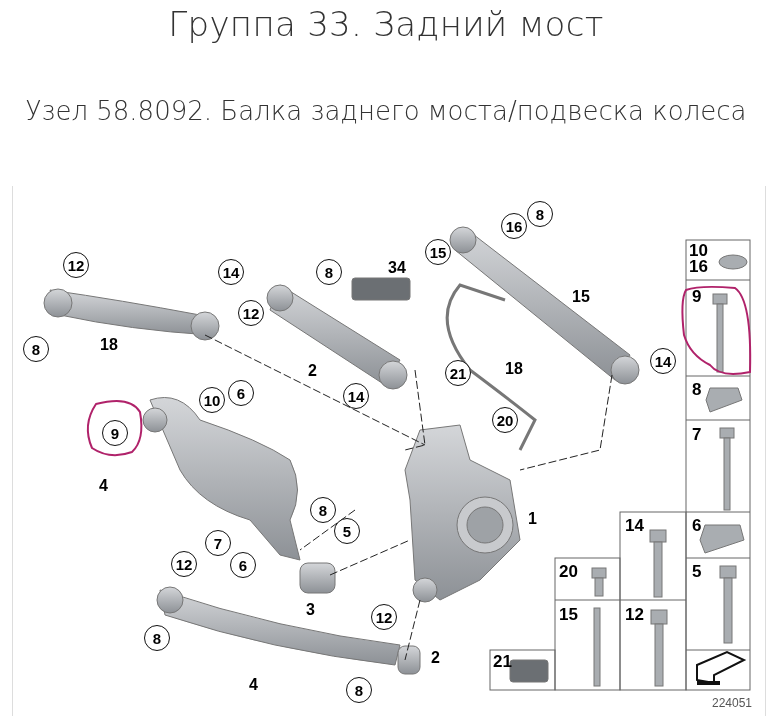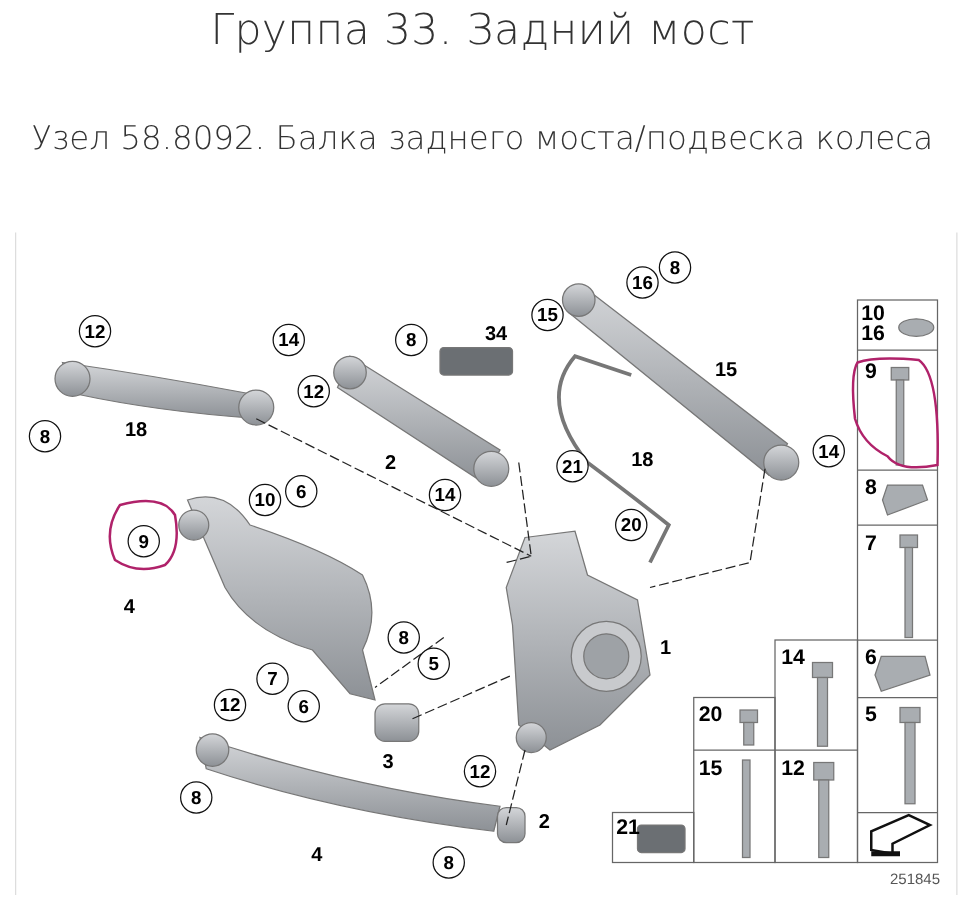--- a/index.html
+++ b/index.html
@@ -156,13 +156,13 @@
 <div class="cell-lbl" style="left:692px;top:380px;">8</div>
 <div class="cell-lbl" style="left:692px;top:425px;">7</div>
 <div class="cell-lbl" style="left:692px;top:516px;">6</div>
 <div class="cell-lbl" style="left:692px;top:562px;">5</div>
 <div class="cell-lbl" style="left:625px;top:516px;">14</div>
 <div class="cell-lbl" style="left:559px;top:562px;">20</div>
 <div class="cell-lbl" style="left:559px;top:605px;">15</div>
 <div class="cell-lbl" style="left:625px;top:605px;">12</div>
 <div class="cell-lbl" style="left:493px;top:652px;">21</div>
 
-<div class="diag-id">251845</div>
+<div class="diag-id">224051</div>
 
 </body></html>

